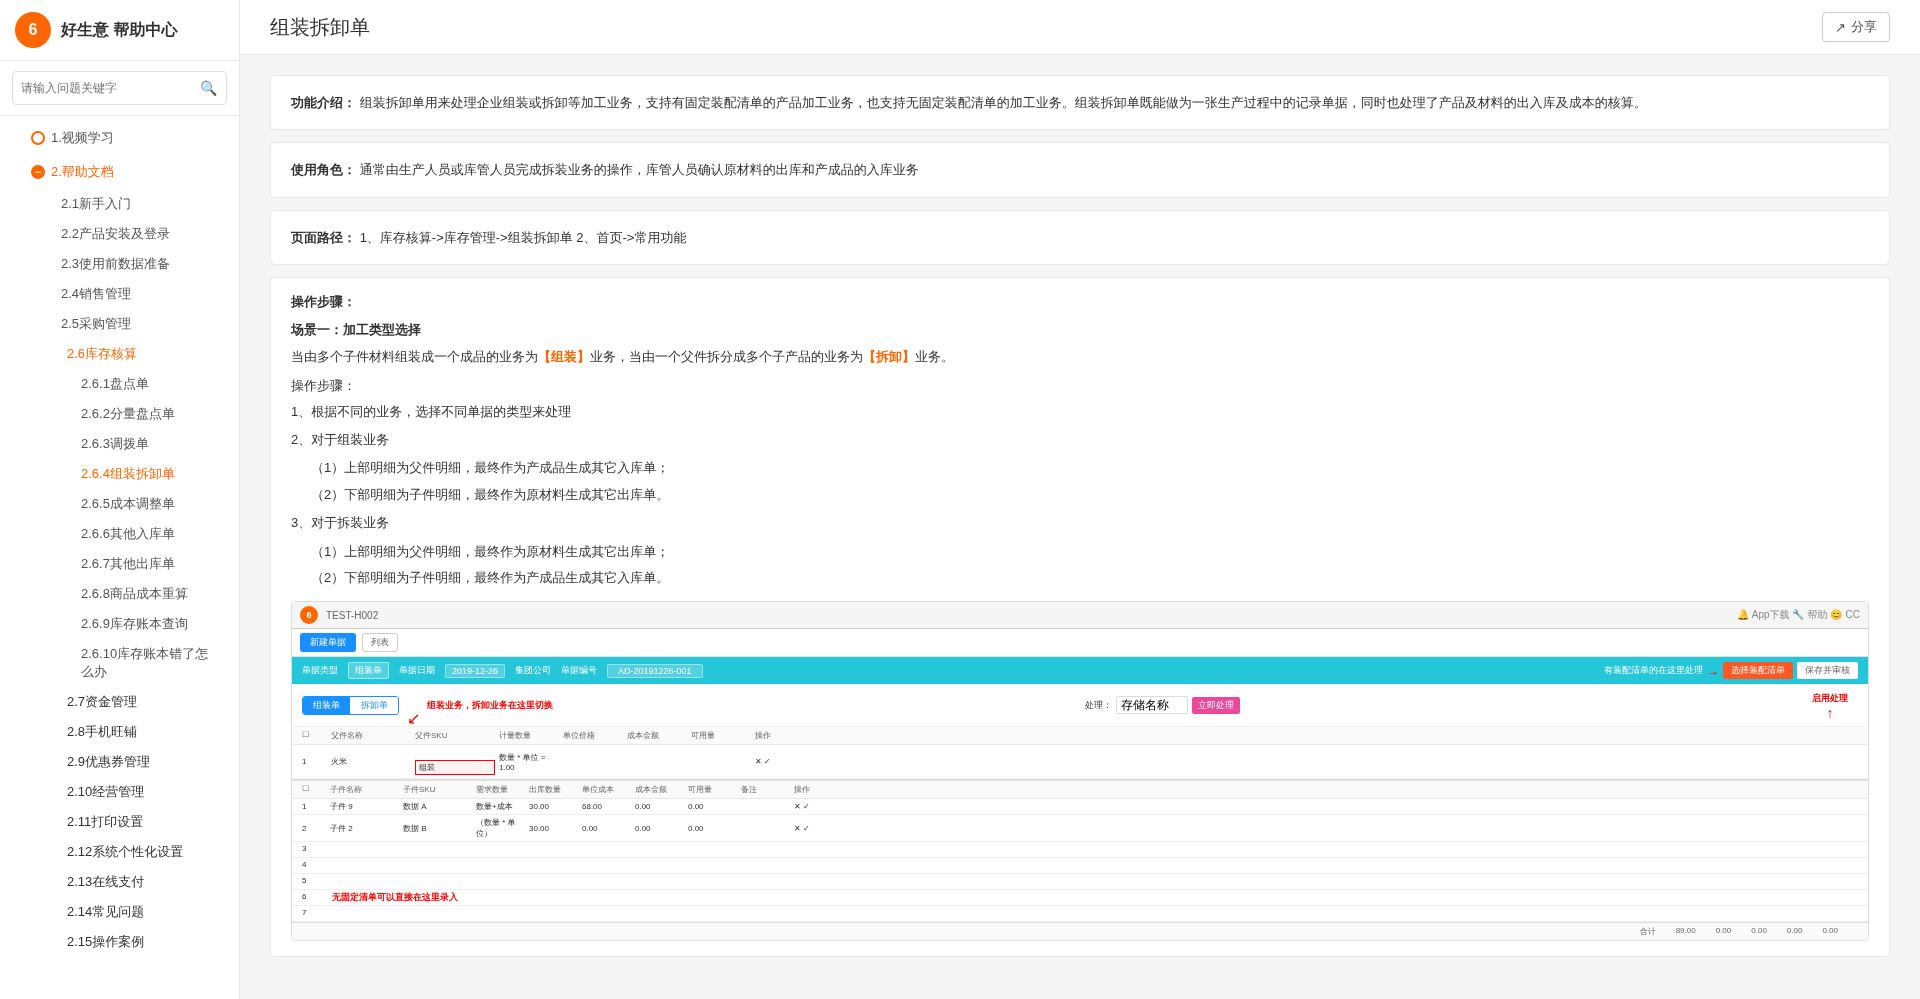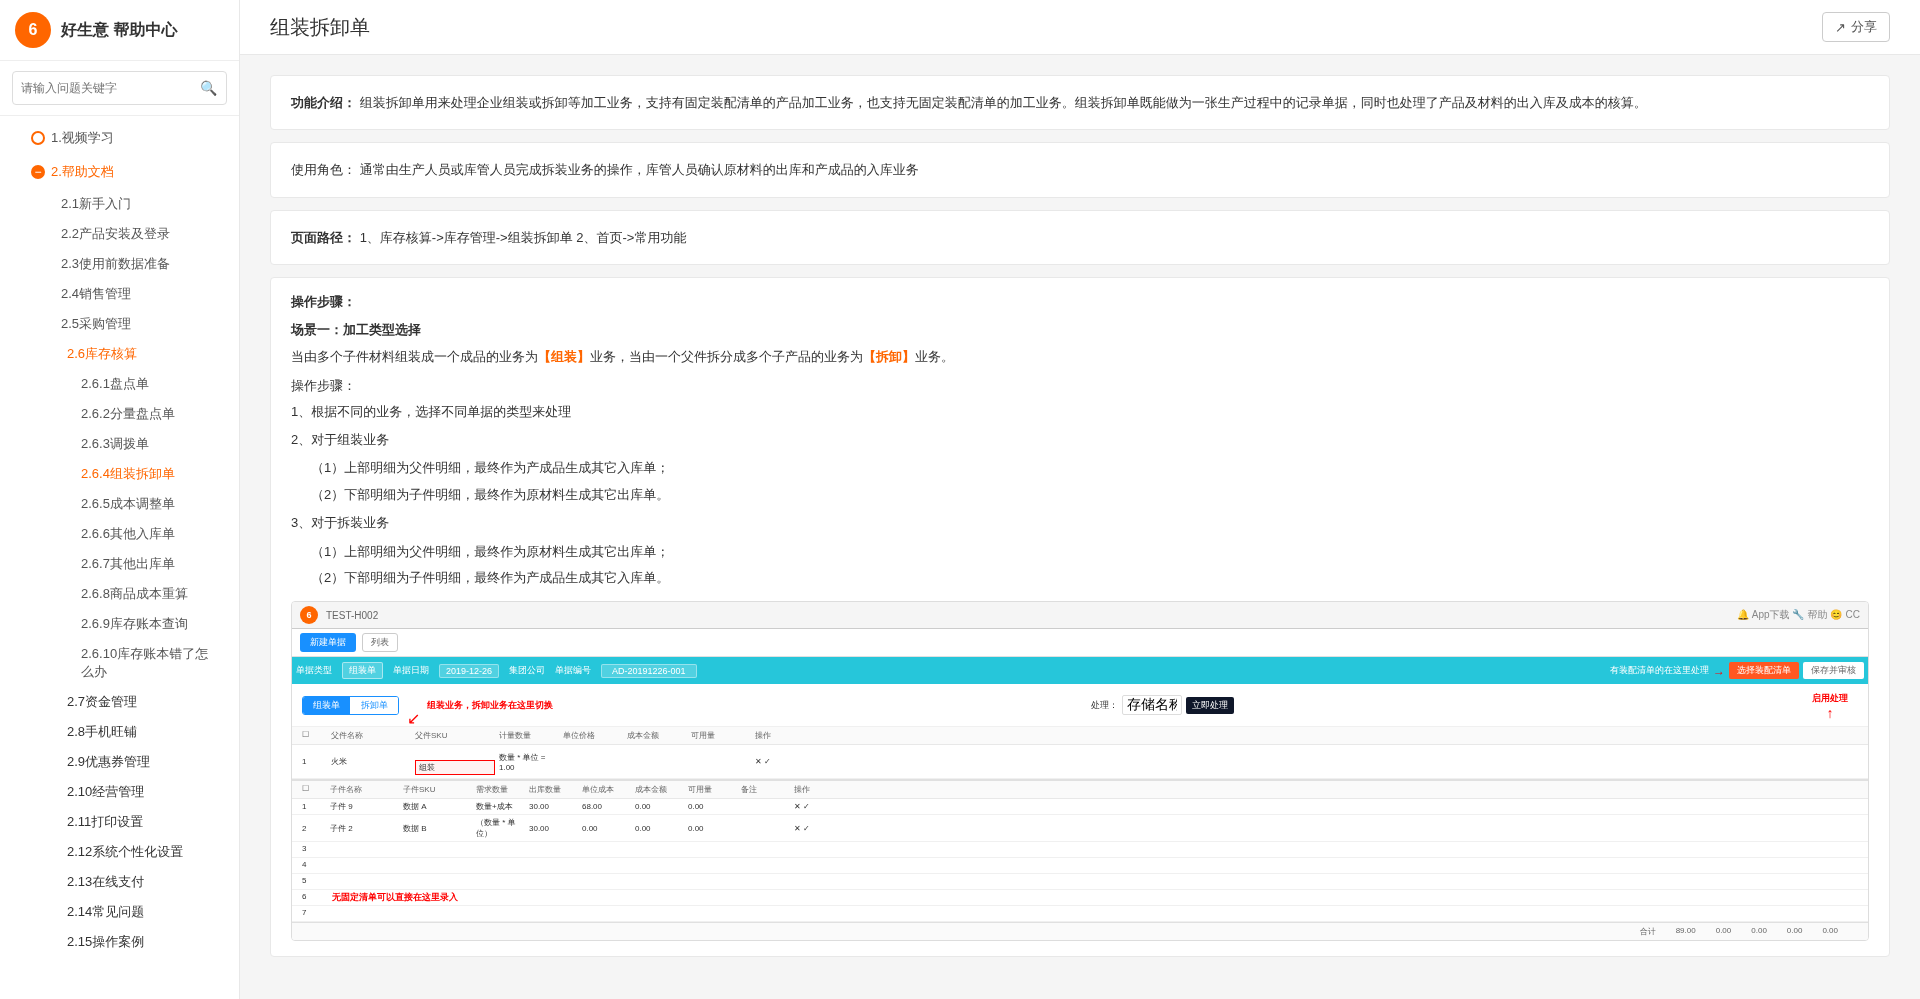--- a/index.html
+++ b/index.html
@@ -146,21 +146,21 @@
   </div>
 
   <div class="main-content">
 
     <div class="content-section">
       <span style="font-weight:bold;">功能介绍：</span>
       <span>组装拆卸单用来处理企业组装或拆卸等加工业务，支持有固定装配清单的产品加工业务，也支持无固定装配清单的加工业务。组装拆卸单既能做为一张生产过程中的记录单据，同时也处理了产品及材料的出入库及成本的核算。</span>
     </div>
 
     <div class="content-section">
-      <span style="font-weight:normal;">使用角色：</span>
+      <span style="font-weight:bold;">使用角色：</span>
       <span>通常由生产人员或库管人员完成拆装业务的操作，库管人员确认原材料的出库和产成品的入库业务</span>
     </div>
 
     <div class="content-section">
       <span style="font-weight:bold;">页面路径：</span>
       <span>1、库存核算-&gt;库存管理-&gt;组装拆卸单 2、首页-&gt;常用功能</span>
     </div>
 
     <div class="ops-section">
       <div class="ops-title">操作步骤：</div>
@@ -186,21 +186,21 @@
           <div style="width: 18px; height: 18px; background: #f60; border-radius: 50%; display: inline-flex; align-items: center; justify-content: center; color: #fff; font-size: 9px; font-weight: bold;">6</div>
           <span>TEST-H002</span>
           <span style="margin-left: auto; font-size: 10px; color: #888; text-align: right;">🔔 App下载 🔧 帮助 😊 CC</span>
         </div>
 
         <div style="background: #fff; border-bottom: 1px solid #e0e0e0; padding: 4px 8px; display: flex; align-items: center; gap: 6px;">
           <div style="background: #1890ff; color: #fff; padding: 3px 10px; border-radius: 3px; font-size: 9px; cursor: pointer;">新建单据</div>
           <div style="background: #fff; color: #666; border: 1px solid #ccc; padding: 2px 8px; border-radius: 3px; font-size: 9px;">列表</div>
         </div>
 
-        <div style="background: #26c6da; color: #fff; padding: 5px 4px; display: flex; align-items: center; justify-content: space-between; font-size: 9px;">
+        <div style="background: #26c6da; color: #fff; padding: 5px 10px; display: flex; align-items: center; justify-content: space-between; font-size: 9px;">
           <div style="display: flex; gap: 10px; align-items: center;">
             <span>单据类型</span>
             <span style="border: 1px solid rgba(255,255,255,0.5); padding: 1px 6px; border-radius: 2px; background: rgba(255,255,255,0.2);">组装单</span>
             <span>单据日期</span>
             <span style="background: rgba(255,255,255,0.2); border: 1px solid rgba(255,255,255,0.4); padding: 1px 6px; border-radius: 2px;">2019-12-26</span>
             <span>集团公司</span>
             <span>单据编号</span>
             <span style="background: rgba(255,255,255,0.2); border: 1px solid rgba(255,255,255,0.4); padding: 1px 10px; border-radius: 2px;">AD-20191226-001</span>
           </div>
           <div style="display: flex; align-items: center; gap: 4px;">
@@ -217,22 +217,22 @@
               <div style="background: #1890ff; color: #fff; padding: 2px 10px; font-size: 9px; cursor: pointer;">组装单</div>
               <div style="background: #fff; color: #1890ff; padding: 2px 10px; font-size: 9px; cursor: pointer;">拆卸单</div>
             </div>
             <div style="display: flex; flex-direction: column; margin-left: 20px; position: relative;">
               <span style="color: red; font-size: 9px; font-weight: bold;">组装业务，拆卸业务在这里切换</span>
               <span style="color: red; font-size: 16px; position: absolute; top: 10px; left: -20px;">↙</span>
             </div>
           </div>
           <div style="display: flex; align-items: center; gap: 4px; margin-right: 40px;">
             <span style="font-size: 9px; color: #333;">处理：</span>
-            <input type="text" style="border: 1px solid rgb(221, 221, 221); padding: 1px 4px; font-size: 14px; width: 60px; border-radius: 2px;" value="存储名称">
-            <button style="background: #0f172a; color: #fff; border: none; padding: 2px 6px; border-radius: 2px; font-size: 9px; cursor: pointer;">立即处理</button>
+            <input type="text" style="border: 1px solid rgb(221, 221, 221); padding: 1px 4px; font-size: 12px; width: 72px; border-radius: 2px;" value="存储名称">
+            <button style="background: #ec4899; color: #fff; border: none; padding: 2px 6px; border-radius: 2px; font-size: 9px; cursor: pointer;">立即处理</button>
           </div>
           <div style="position: relative; margin-right: 10px;">
             <span style="color: red; font-size: 9px; font-weight: bold;">启用处理</span>
             <span style="color: red; font-size: 14px; display: block; text-align: center;">↑</span>
           </div>
         </div>
 
         <div style="background: #fafafa; border-bottom: 1px solid #e8e8e8; padding: 3px 10px; display: grid; grid-template-columns: 25px 80px 80px 60px 60px 60px 60px 50px; gap: 4px; font-size: 8px; color: #666;">
           <span>☐</span>
           <span>父件名称</span>

